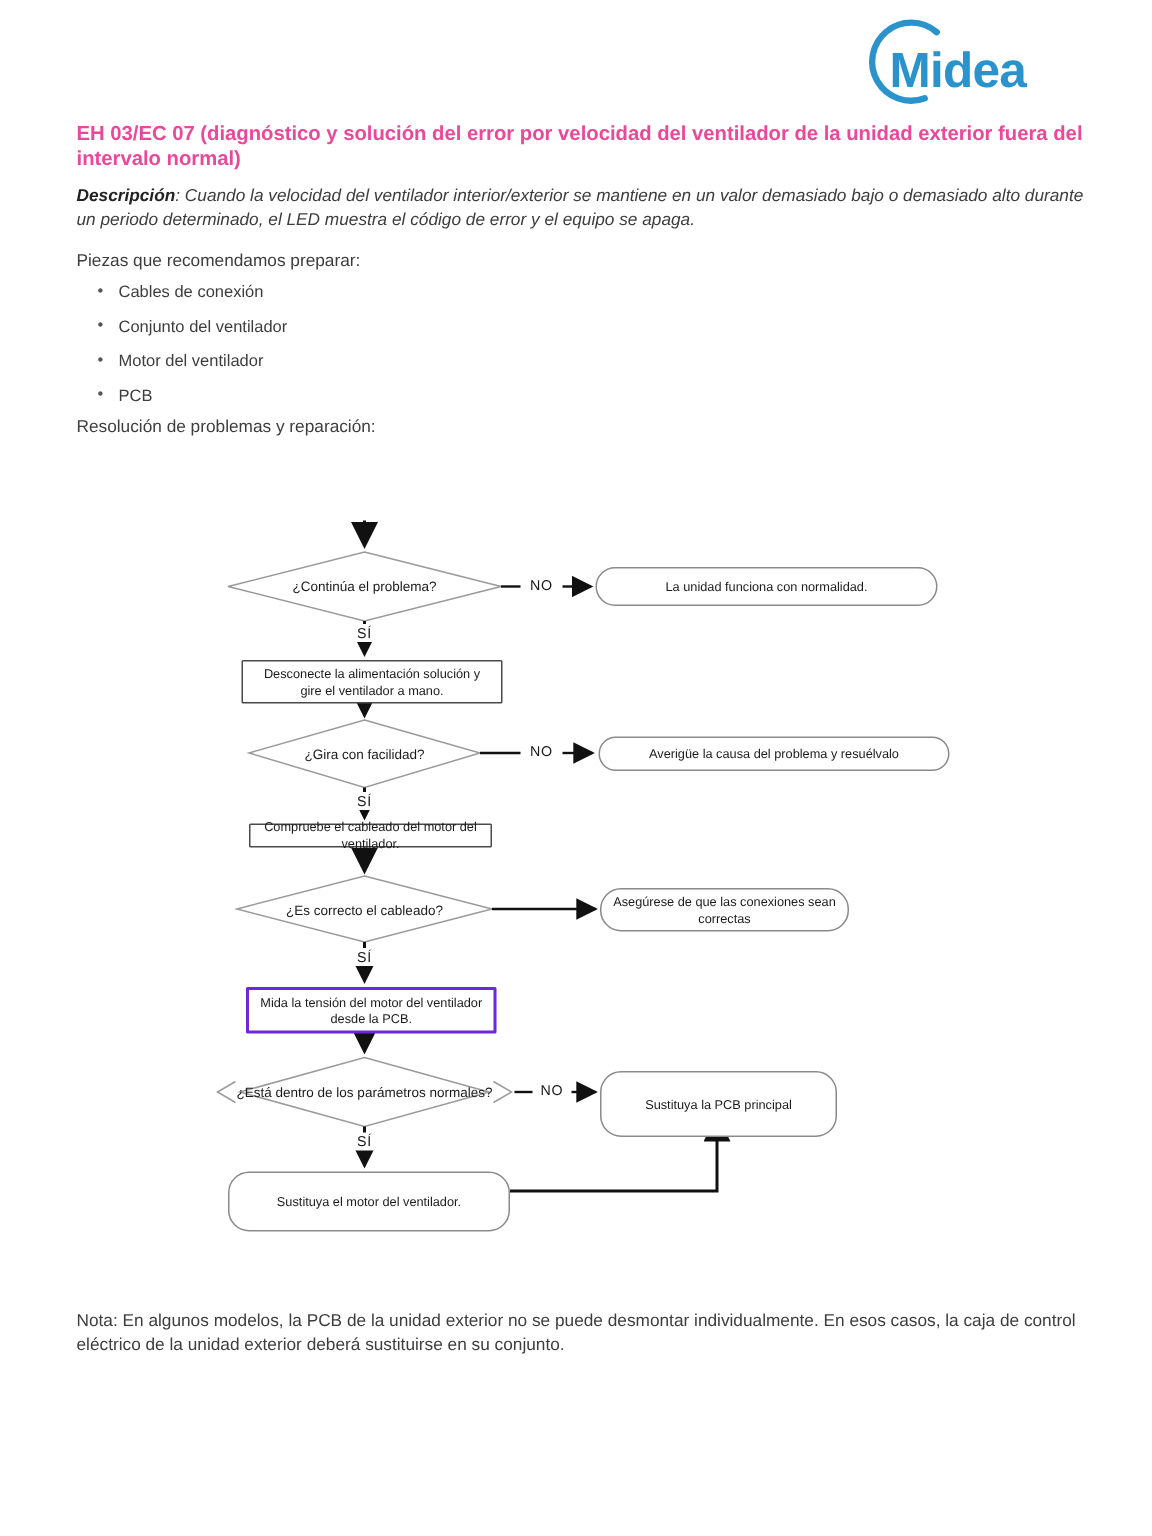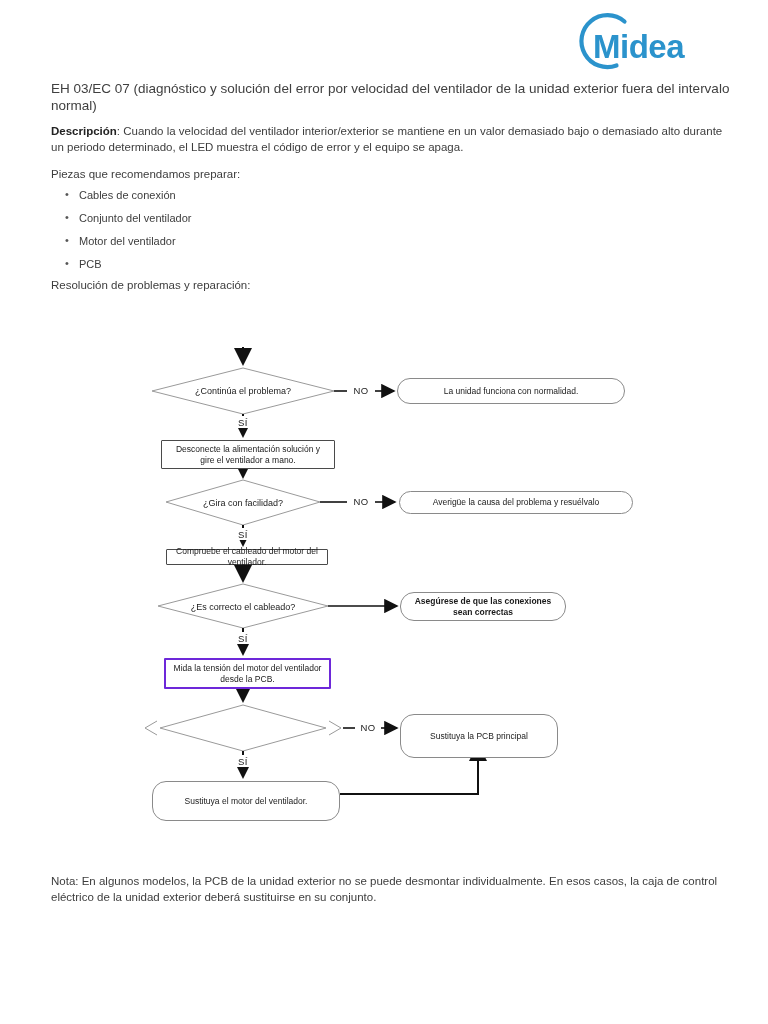--- a/index.html
+++ b/index.html
@@ -6,21 +6,21 @@
   html,body { background:#ffffff; }
   .page {
     position:relative; width:768px; height:1024px; background:#ffffff;
     font-family:"Liberation Sans", sans-serif; color:#3a3a3a; overflow:hidden;
   }
   .abs { position:absolute; }
   
   .logo { left:572px; top:12px; width:150px; height:60px; }
   .title {
     left:51px; top:80px; width:692px;
-    font-size:13.5px; font-weight:normal; color:#404040; line-height:1.28;
+    font-size:13.5px; font-weight:bold; color:#ec4899; line-height:1.28;
   }
   .para { left:51px; top:124px; width:676px; font-size:11.5px; line-height:1.38; color:#3d3d3d; }
   .para b { color:#222; }
   .parts-intro { left:51px; top:168px; width:600px; font-size:11.5px; color:#3d3d3d; }
   .parts-list { left:65px; top:189px; width:400px; list-style:none; }
   .parts-list li {
     font-size:11px; color:#3d3d3d; margin-bottom:11px; padding-left:14px; position:relative;
   }
   .parts-list li::before {
     content:"•"; position:absolute; left:0; top:-1px; color:#555; font-size:11px;
@@ -55,21 +55,21 @@
 
   <div class="abs logo">
     <svg width="150" height="60" viewBox="0 0 150 60">
       <path d="M 52.5 9.5 A 26 26 0 1 0 44.5 53.5" fill="none" stroke="#2b93cc" stroke-width="4.2" stroke-linecap="round"></path>
       <text x="21" y="46" font-family="Liberation Sans, sans-serif" font-weight="bold" font-size="33" fill="#2b93cc" letter-spacing="-0.5">Midea</text>
     </svg>
   </div>
 
   <div class="abs title">EH 03/EC 07 (diagnóstico y solución del error por velocidad del ventilador de la unidad exterior fuera del intervalo normal)</div>
 
-  <p class="abs para" style="top:124px;"><b>Descripción</b><span>: Cuando la velocidad del ventilador interior/exterior se mantiene en un valor demasiado bajo o demasiado alto durante un periodo determinado, el LED muestra el código de error y el equipo se apaga.</span></p>
+  <p class="abs para" style="top:124px;font-style:italic;"><b>Descripción</b><span>: Cuando la velocidad del ventilador interior/exterior se mantiene en un valor demasiado bajo o demasiado alto durante un periodo determinado, el LED muestra el código de error y el equipo se apaga.</span></p>
 
   <div class="abs parts-intro">Piezas que recomendamos preparar:</div>
   <ul class="abs parts-list">
     <li>Cables de conexión</li>
     <li>Conjunto del ventilador</li>
     <li>Motor del ventilador</li>
     <li>PCB</li>
   </ul>
 
   <div class="abs flow-intro">Resolución de problemas y reparación:</div>
@@ -119,24 +119,25 @@
     <div class="node rect" style="left:161px; top:440px; width:174px; height:29px;">Desconecte la alimentación solución y gire el ventilador a mano.</div>
 
     <div class="dlabel" style="left:166px; top:496px; width:154px; height:14px;">¿Gira con facilidad?</div>
 
     <div class="node stadium" style="left:399px; top:491px; width:234px; height:23px;">Averigüe la causa del problema y resuélvalo</div>
 
     <div class="node rect" style="left:166px; top:549px; width:162px; height:16px;">Compruebe el cableado del motor del ventilador.</div>
 
     <div class="dlabel" style="left:158px; top:600px; width:170px; height:14px;">¿Es correcto el cableado?</div>
 
-    <div class="node stadium" style="left:400px; top:592px; width:166px; height:29px;font-weight:bold;">Asegúrese de que las conexiones sean correctas</div>
+    <div class="node stadium" style="left:400px; top:592px; width:166px; height:29px;">Asegúrese de que las conexiones sean correctas</div>
 
     <div class="node rect rect-thick" style="left:164px; top:658px; width:167px; height:31px;">Mida la tensión del motor del ventilador desde la PCB.</div>
 
+    <div class="dlabel" style="left:153px; top:714px; width:180px; height:28px;">¿Está dentro de los parámetros normales?</div>
 
     <div class="node stadium" style="left:400px; top:714px; width:158px; height:44px;">Sustituya la PCB principal</div>
 
     <div class="node stadium" style="left:152px; top:781px; width:188px; height:40px;">Sustituya el motor del ventilador.</div>
 
     <div class="edge-label" style="left:349px; top:384px; width:24px; height:13px;">NO</div>
     <div class="edge-label" style="left:232px; top:416px; width:22px; height:12px;">SÍ</div>
     <div class="edge-label" style="left:349px; top:495px; width:24px; height:13px;">NO</div>
     <div class="edge-label" style="left:232px; top:528px; width:22px; height:12px;">SÍ</div>
     <div class="edge-label" style="left:232px; top:632px; width:22px; height:12px;">SÍ</div>

